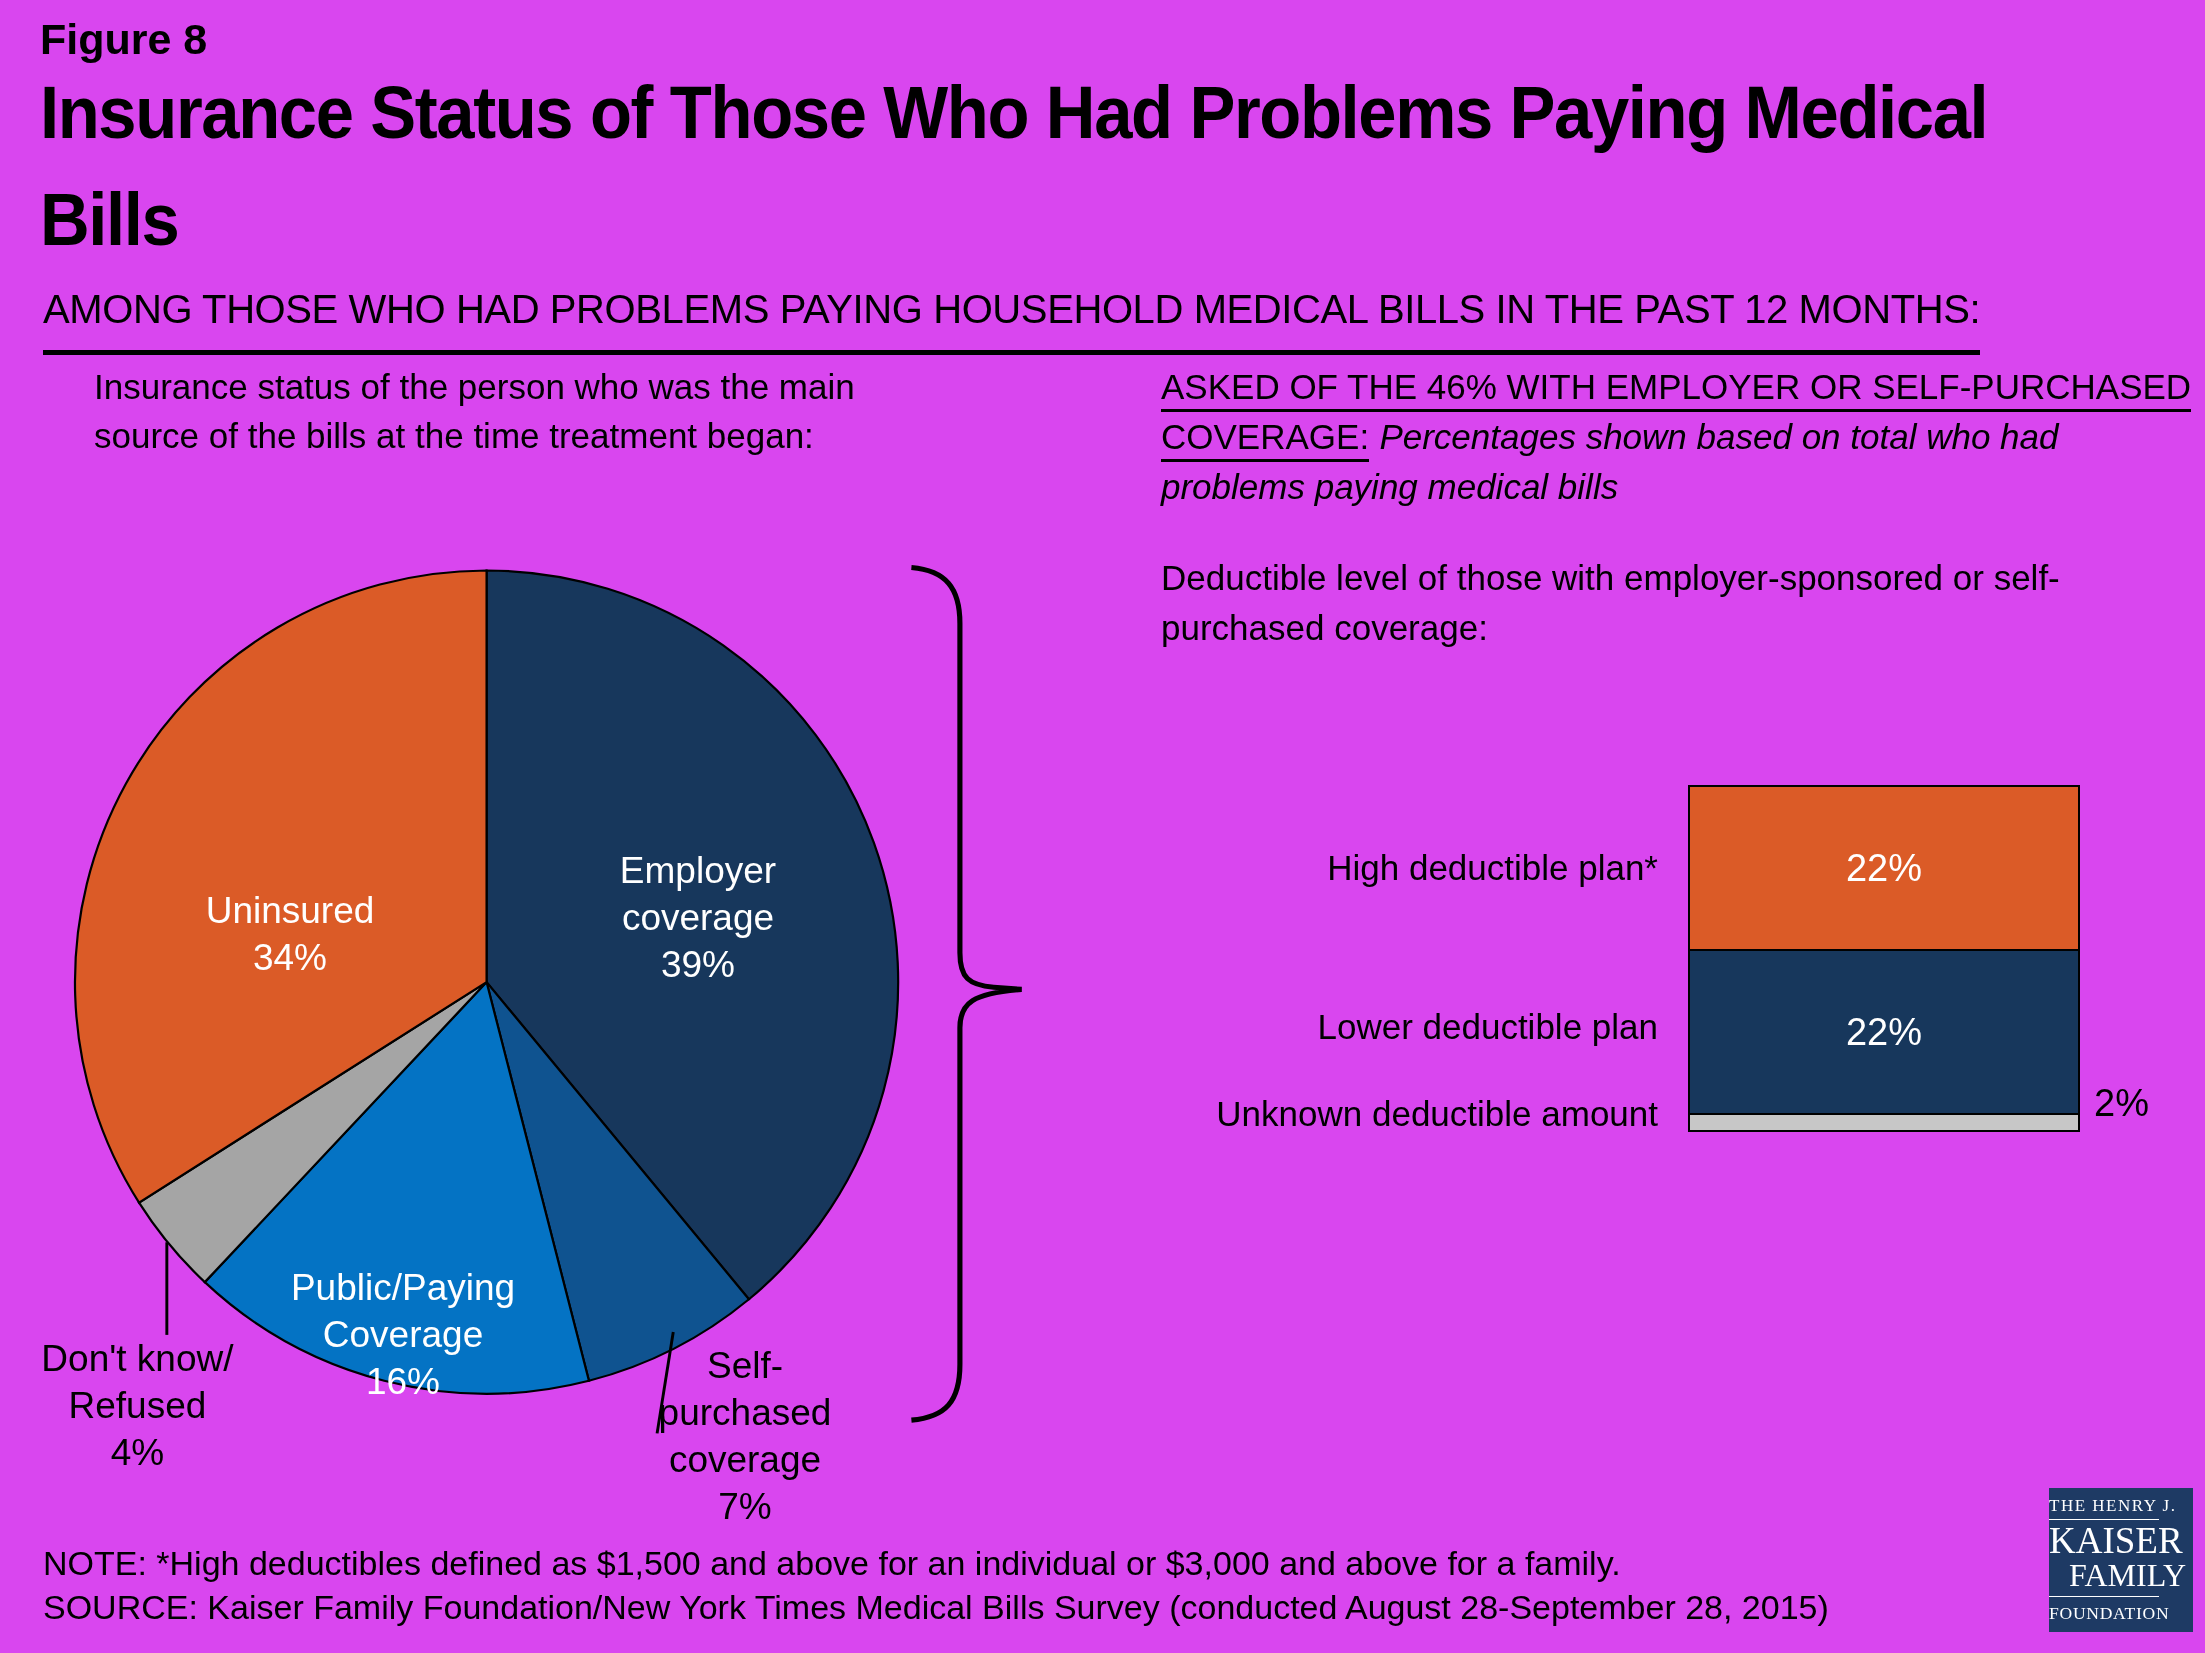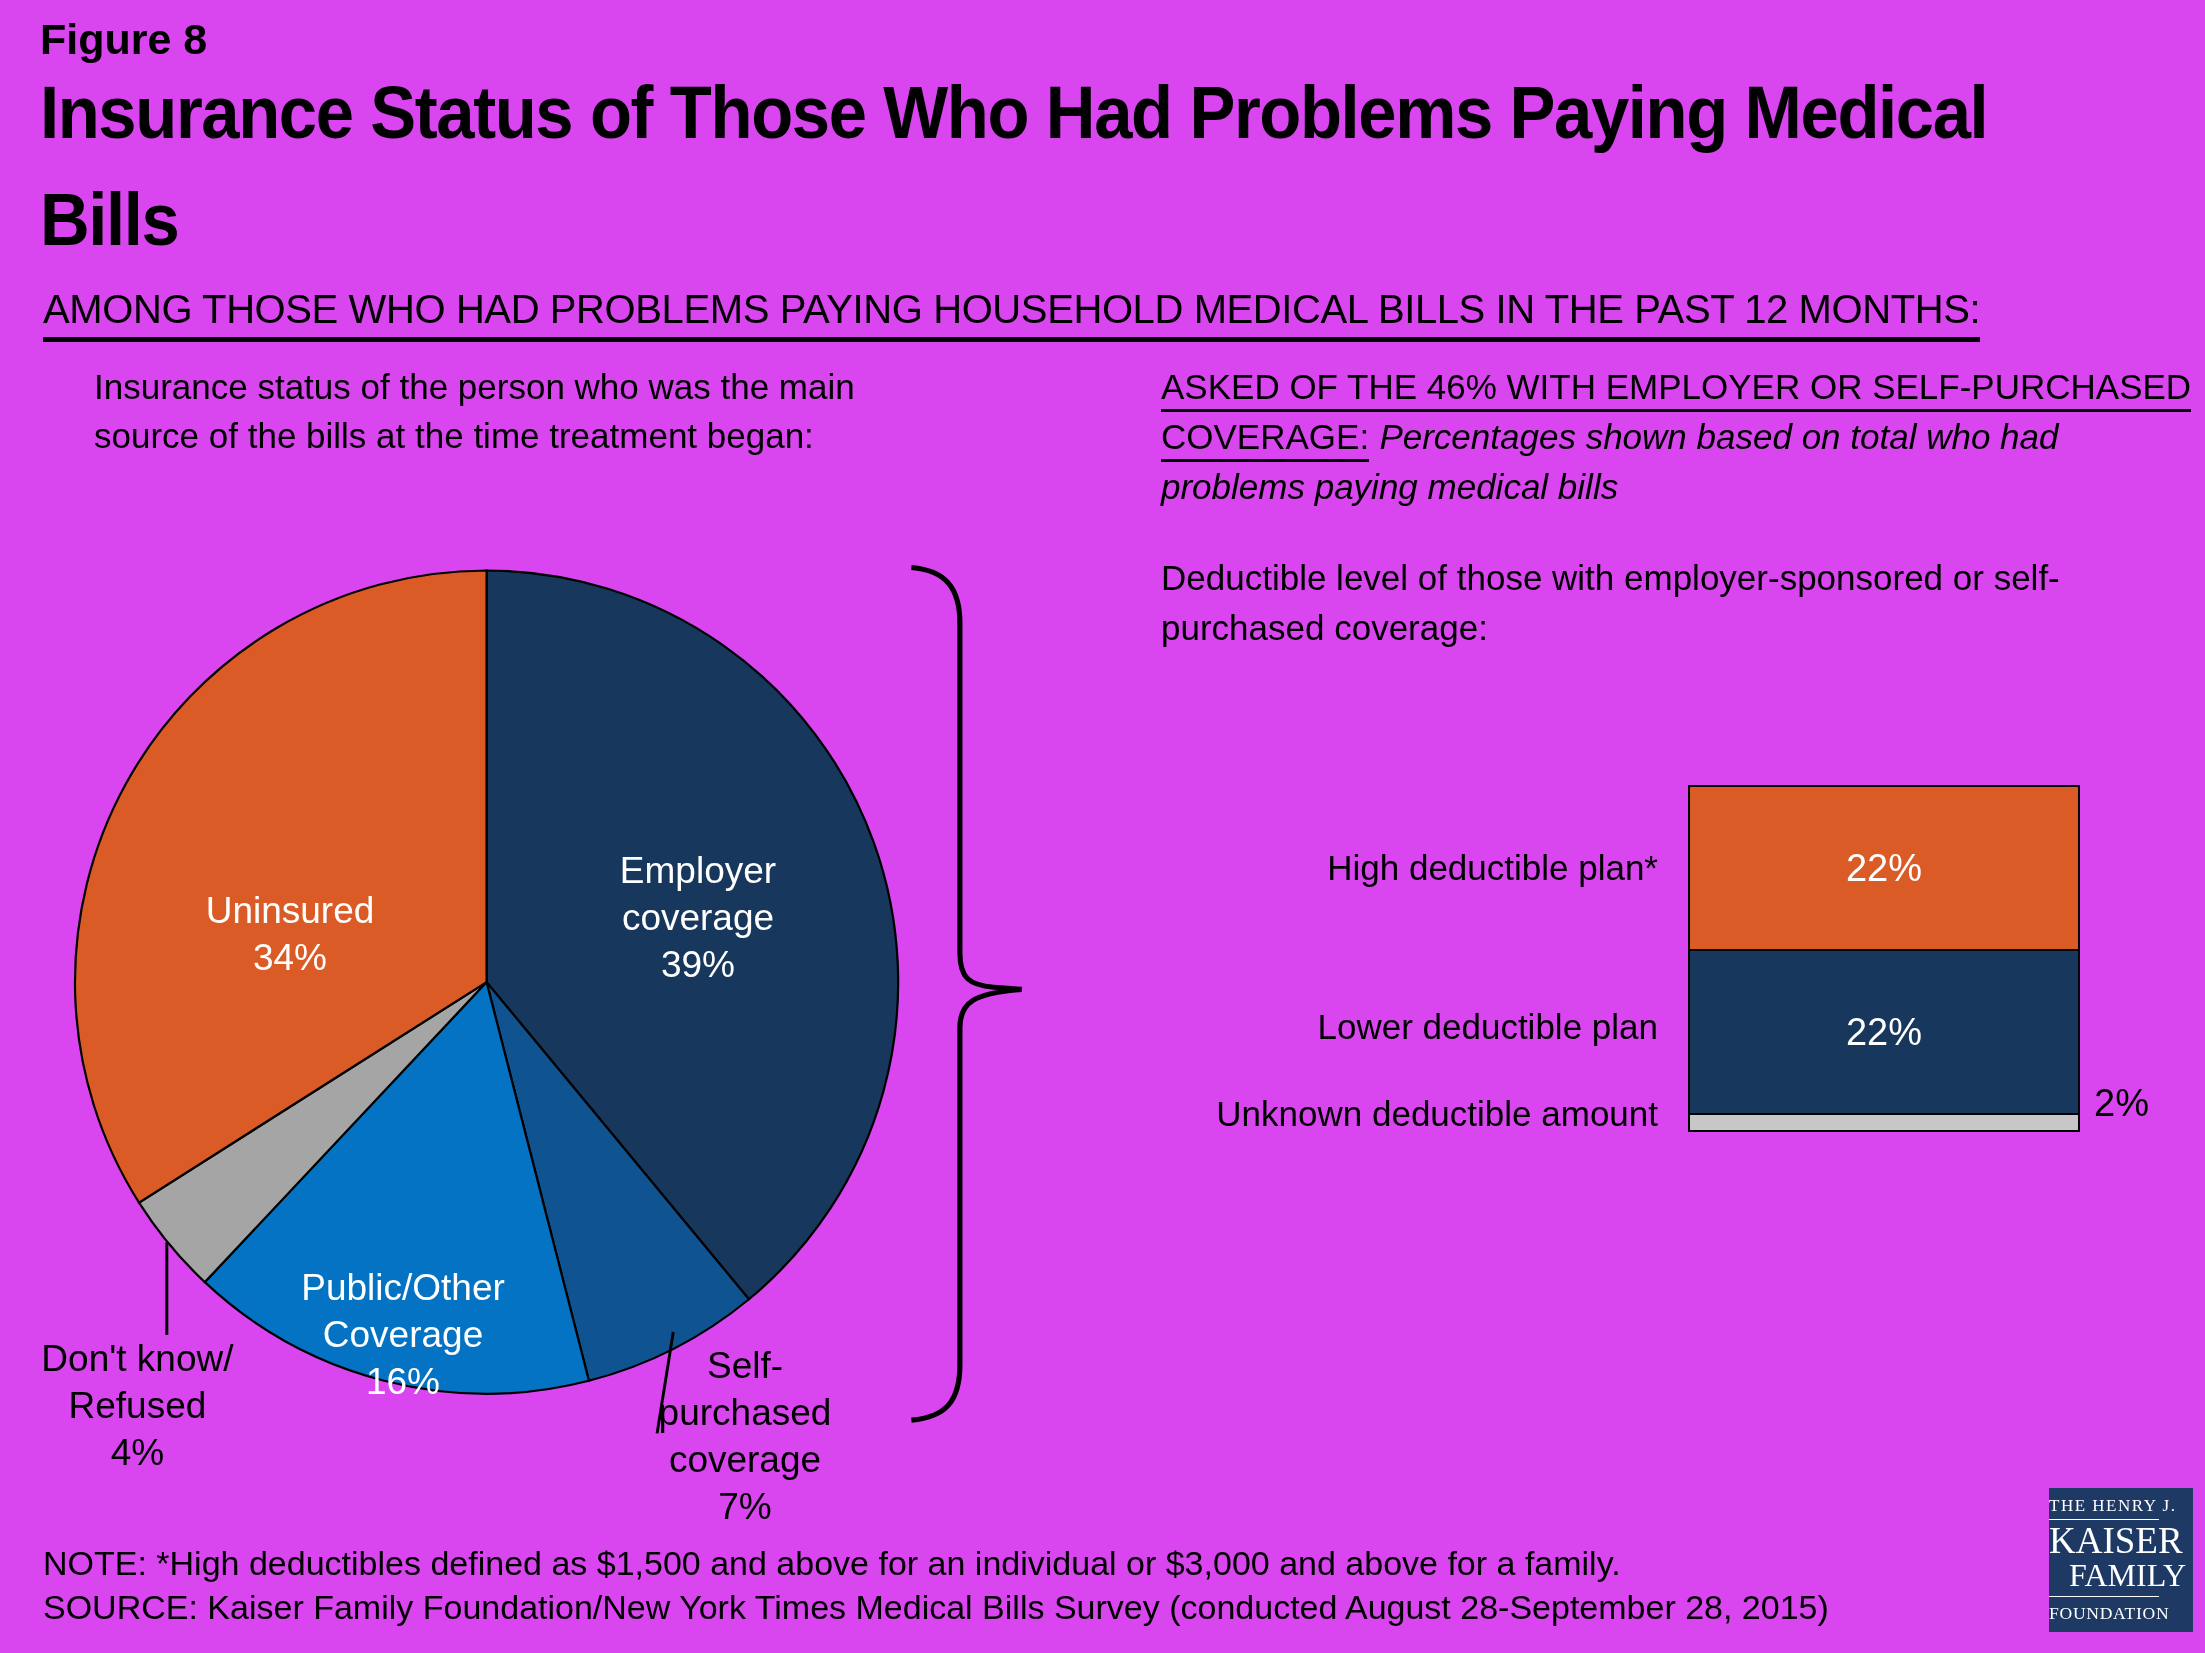--- a/index.html
+++ b/index.html
@@ -12,21 +12,21 @@
     overflow:hidden;
   }
   .abs{position:absolute;}
   #figure-label{left:40px;top:14.7px;font-size:43px;font-weight:bold;}
   #title{
     left:40px;top:59px;
     font-size:74px;font-weight:bold;line-height:107px;letter-spacing:-1.5px;
     transform:scaleX(.93);transform-origin:left top;white-space:nowrap;
   }
   #subheading{left:43px;top:287px;font-size:40px;letter-spacing:-0.4px;}
-  #subheading .u{border-bottom:5.1px solid #000;padding-bottom:6px;}
+  #subheading .u{border-bottom:5.1px solid #000;padding-bottom:19px;}
   #left-intro{left:94px;top:362px;font-size:35px;line-height:49px;}
   #right-block{left:1161px;top:362px;width:1073px;font-size:35px;line-height:50px;}
   #right-block .u{border-bottom:3.7px solid #000;padding-bottom:2.9px;}
   #right-block .it{font-style:italic;}
   #right-block .gap{margin-left:10.3px;}
   #deductible-intro{left:1161px;top:553px;width:1081px;font-size:35px;line-height:50px;}
 
   
   #chart-svg{left:0;top:0;width:2205px;height:1654px;}
 
@@ -129,21 +129,21 @@
   <div class="abs pielabel white" id="label-employer">
     <div>Employer</div>
     <div>coverage</div>
     <div>39%</div>
   </div>
   <div class="abs pielabel white" id="label-uninsured">
     <div>Uninsured</div>
     <div>34%</div>
   </div>
   <div class="abs pielabel white" id="label-public">
-    <div>Public/Other</div>
+    <div>Public/Paying</div>
     <div>Coverage</div>
     <div>16%</div>
   </div>
   <div class="abs pielabel" id="label-dk">
     <div>Don't know/</div>
     <div>Refused</div>
     <div>4%</div>
   </div>
   <div class="abs pielabel" id="label-self">
     <div>Self-</div>

